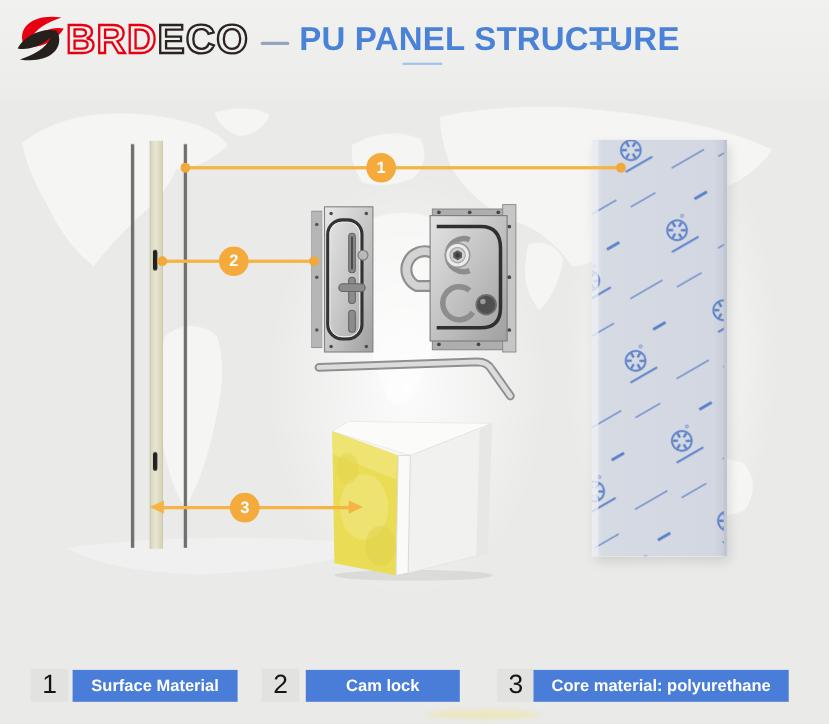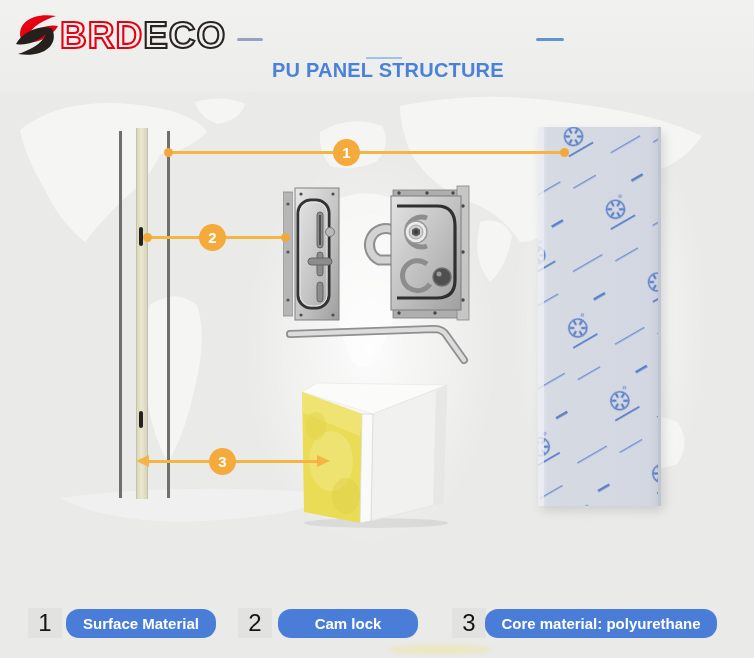--- a/index.html
+++ b/index.html
@@ -10,22 +10,22 @@
   
   .header-strip{left:0;top:0;width:754px;height:92px;
     background:linear-gradient(#f1f1f0,#ececeb);}
   .brand-text{top:14px;left:60px;font-size:37px;font-weight:bold;letter-spacing:1px;
     line-height:44px;white-space:nowrap;}
   .brand-red{color:#b91c1c;-webkit-text-fill-color:transparent;-webkit-text-stroke:2.1px #e60012;}
   .brand-dark{color:#a16207;-webkit-text-fill-color:transparent;-webkit-text-stroke:2.1px #2a2420;}
   .dash{height:3px;border-radius:2px;}
   .dash-left{left:237px;top:38px;width:26px;background:#94a4c0;}
   .dash-right{left:536px;top:38px;width:28px;background:#5f93d6;}
-  .page-title{left:272px;top:19px;font-size:20px;font-weight:bold;color:#4a82d8;
-    letter-spacing:.2px;white-space:nowrap;margin-top:40px;}
+  .page-title{left:272px;top:19px;font-size:30px;font-weight:bold;color:#4a82d8;
+    letter-spacing:.2px;white-space:nowrap;}
   .title-underline{left:366px;top:57px;width:36px;height:2px;background:#9ec3ea;}
 
   
   .glow{border-radius:50%;background:radial-gradient(closest-side,rgba(255,255,255,.85),rgba(255,255,255,0));}
 
   
   .vline{width:3px;height:367px;top:131px;background:#6f6f6f;}
   .vline1{left:119px;} .vline2{left:167px;}
   .core-strip{left:136px;top:128px;width:10px;height:371px;
     background:linear-gradient(90deg,#d9d6bd,#eae7d1 45%,#d6d3ba);
@@ -39,21 +39,21 @@
   .arrow-head{width:0;height:0;border-top:6px solid transparent;border-bottom:6px solid transparent;}
   .head-left{border-right:13px solid #f4b544;}
   .head-right{border-left:13px solid #f4b544;}
   .badge{width:27px;height:27px;border-radius:50%;background:#f5ab3b;color:#fff;
     font-size:15px;font-weight:bold;text-align:center;line-height:27px;}
 
   
   .num-box{width:34px;height:30px;background:#e2e2e1;color:#141414;font-size:24px;
     text-align:center;line-height:30px;top:608px;}
   .label-box{height:29px;background:#4a7dd8;color:#fff;font-size:15px;font-weight:bold;
-    text-align:center;line-height:29px;top:609px;border-radius:13px;}
+    text-align:center;line-height:29px;top:609px;}
 
   .reflect{left:388px;top:645px;width:104px;height:9px;border-radius:50%;
     background:rgba(240,225,130,.4);filter:blur(2px);}
 </style>
 </head>
 <body>
 
 <div class="stage">
 
   <div class="abs header-strip"></div>

